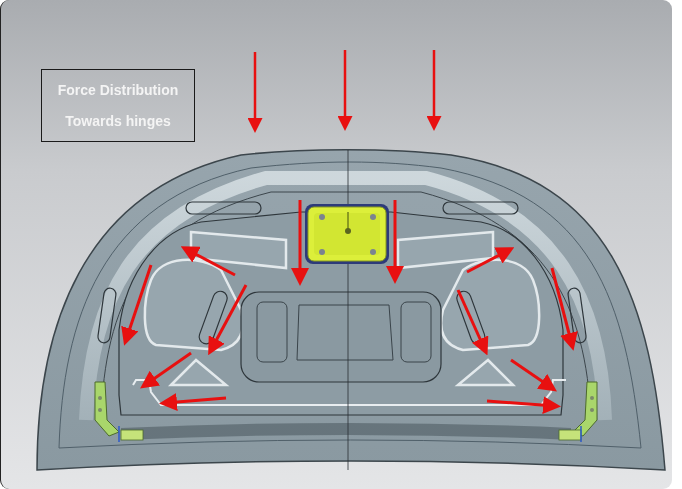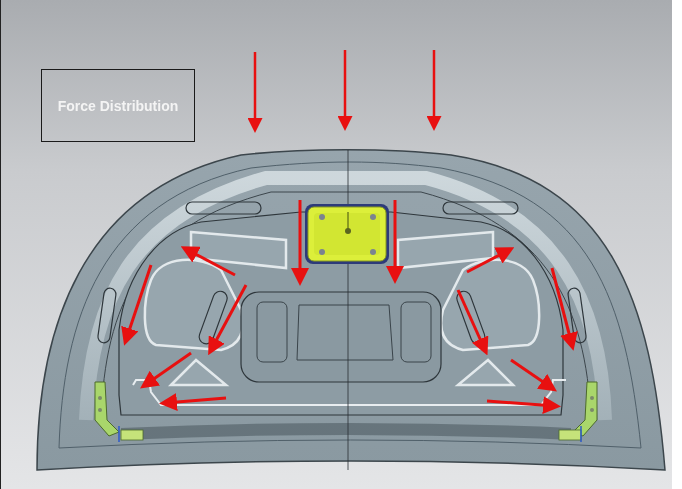--- a/index.html
+++ b/index.html
@@ -1,27 +1,28 @@
 <!DOCTYPE html>
 <html><head>
 <meta charset="utf-8">
 <style>
   html,body{margin:0;padding:0;}
   body{width:682px;height:489px;overflow:hidden;font-family:"Liberation Sans",sans-serif;}
-  .stage{position:relative;width:672px;height:489px;background:linear-gradient(#a9acb0 0%,#c9cbce 35%,#e4e5e7 100%);border-left:1px solid #222;box-sizing:border-box;}
+  .stage{position:relative;width:672px;height:489px;background:linear-gradient(#a9acb0 0%,#c9cbce 35%,#e4e5e7 100%);border-left:1px solid #222;box-sizing:border-box;border-radius:9px;}
   .label-box{position:absolute;left:40px;top:69px;width:154px;height:73px;border:1.5px solid #1a1a1a;box-sizing:border-box;display:flex;flex-direction:column;align-items:center;justify-content:space-around;padding:5px 0;}
   .label-box span{color:#f4f4f4;font-weight:bold;font-size:14px;}
   svg{position:absolute;left:0;top:0;}
 </style>
 </head>
 <body>
 
 <div class="stage">
   <div class="label-box">
     <span>Force Distribution</span>
+    <span>Towards hinges</span>
   </div>
 
   <svg width="682" height="489" viewBox="0 0 682 489">
     <defs>
       <marker id="ah" markerWidth="6" markerHeight="6" refX="4" refY="3" orient="auto" markerUnits="strokeWidth">
         <path d="M0,0 L6,3 L0,6 Z" fill="#e81010"></path>
       </marker>
       <linearGradient id="lid" x1="0" y1="0" x2="0" y2="1">
         <stop offset="0" stop-color="#97a5ad"></stop>
         <stop offset="1" stop-color="#8a99a1"></stop>

